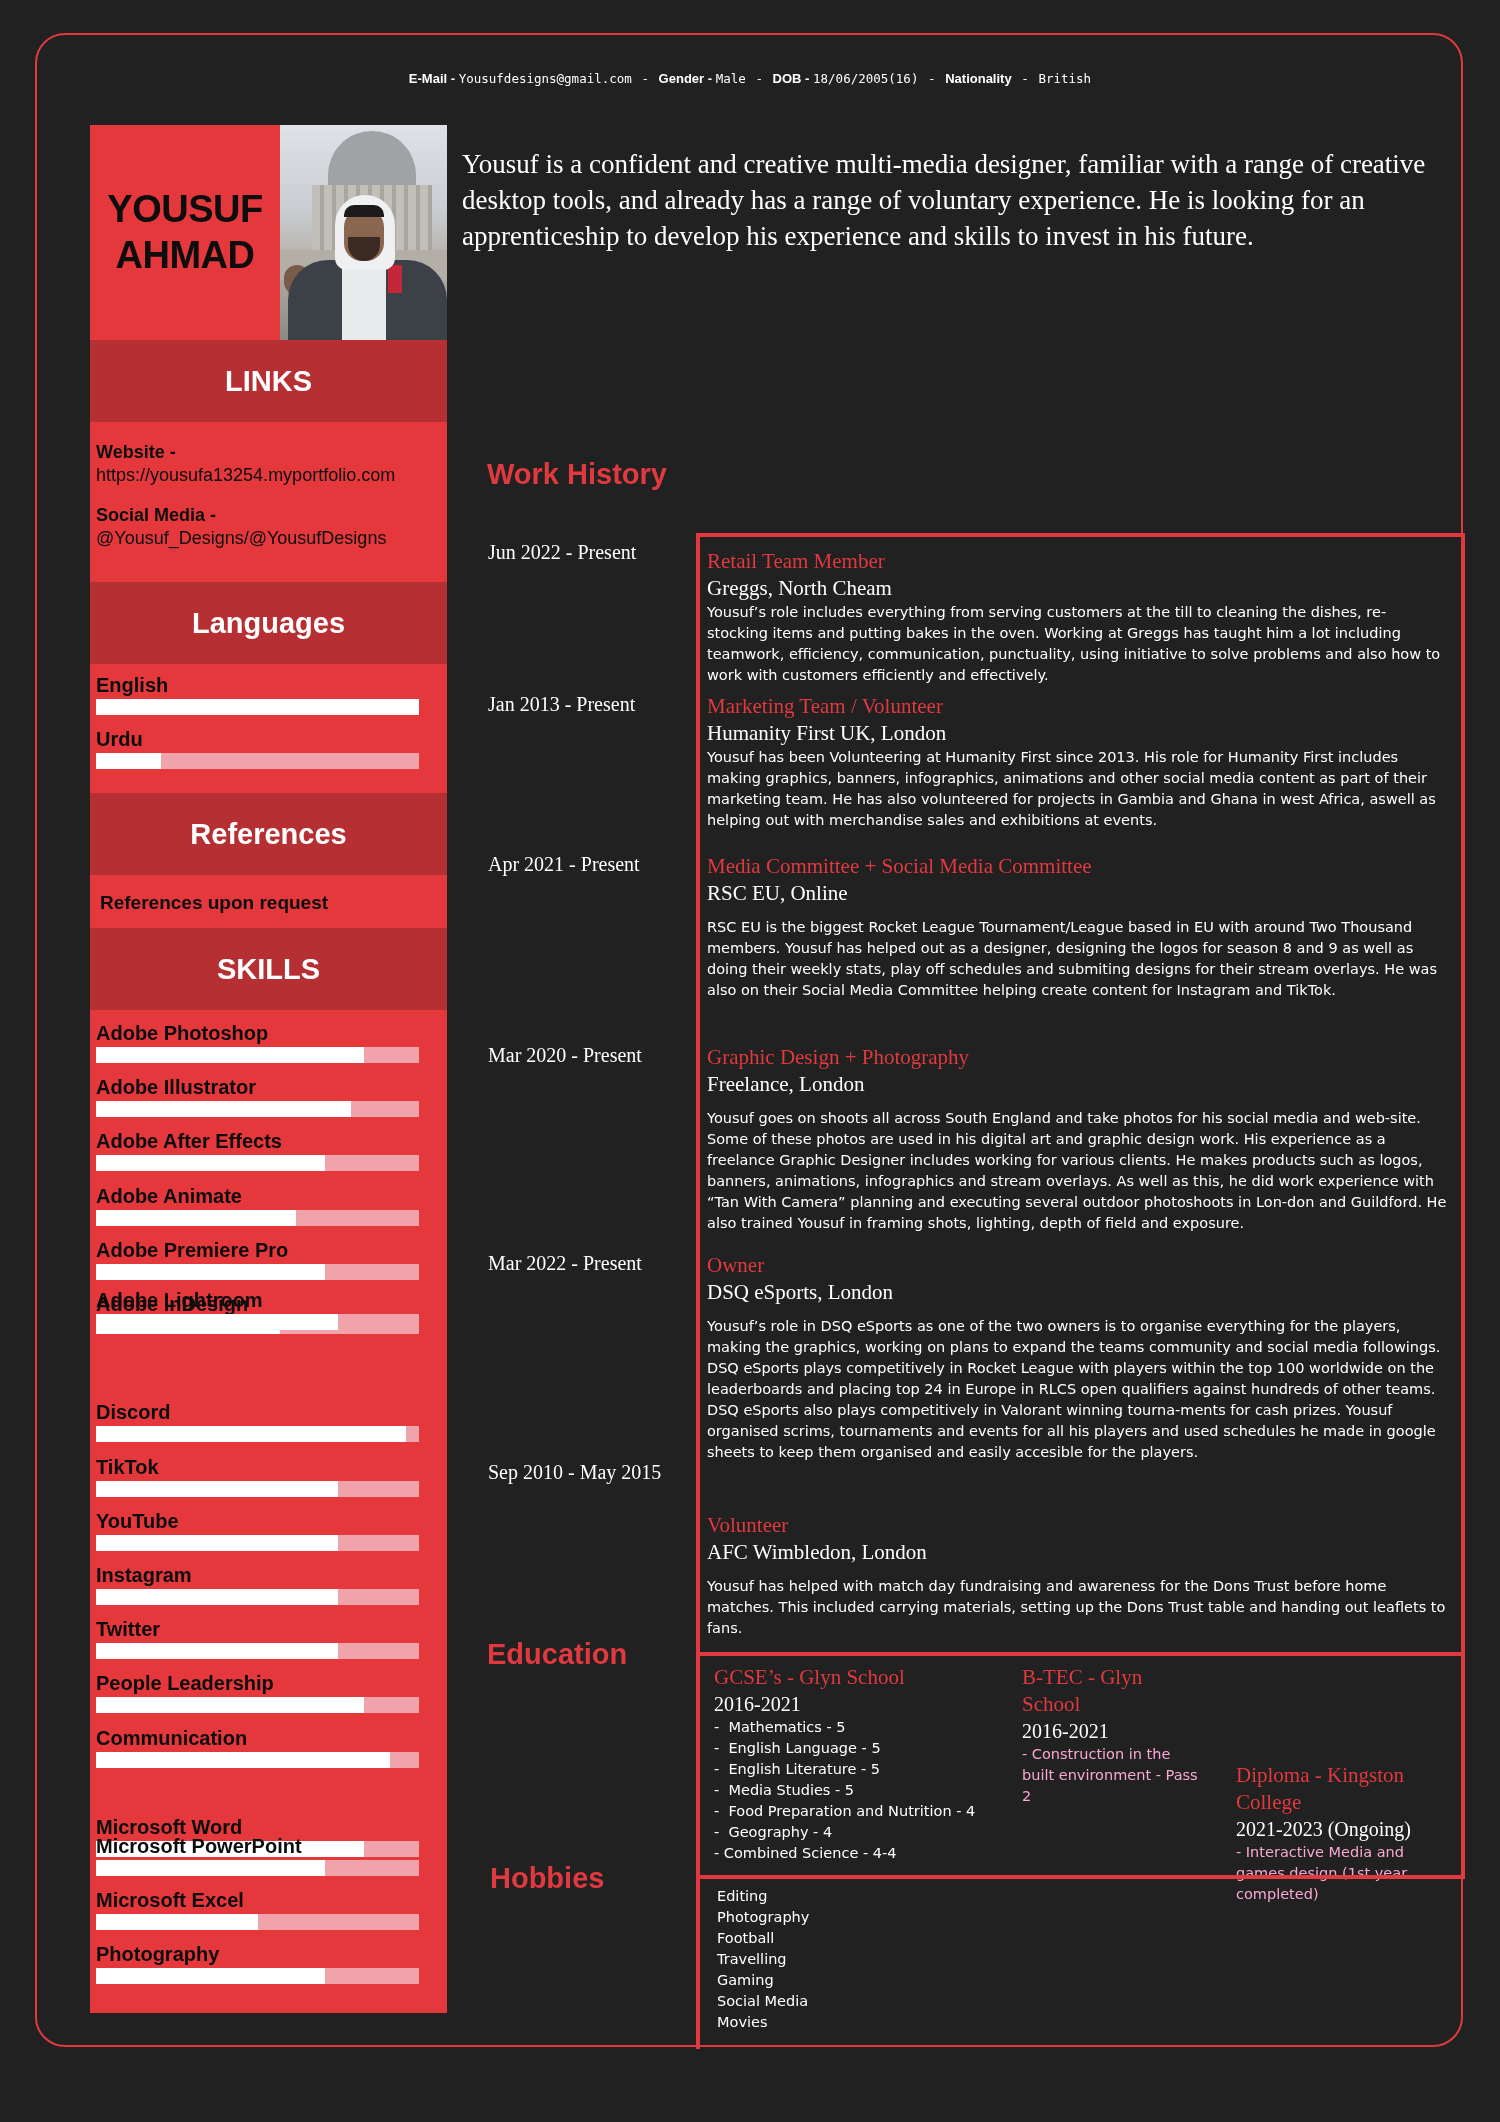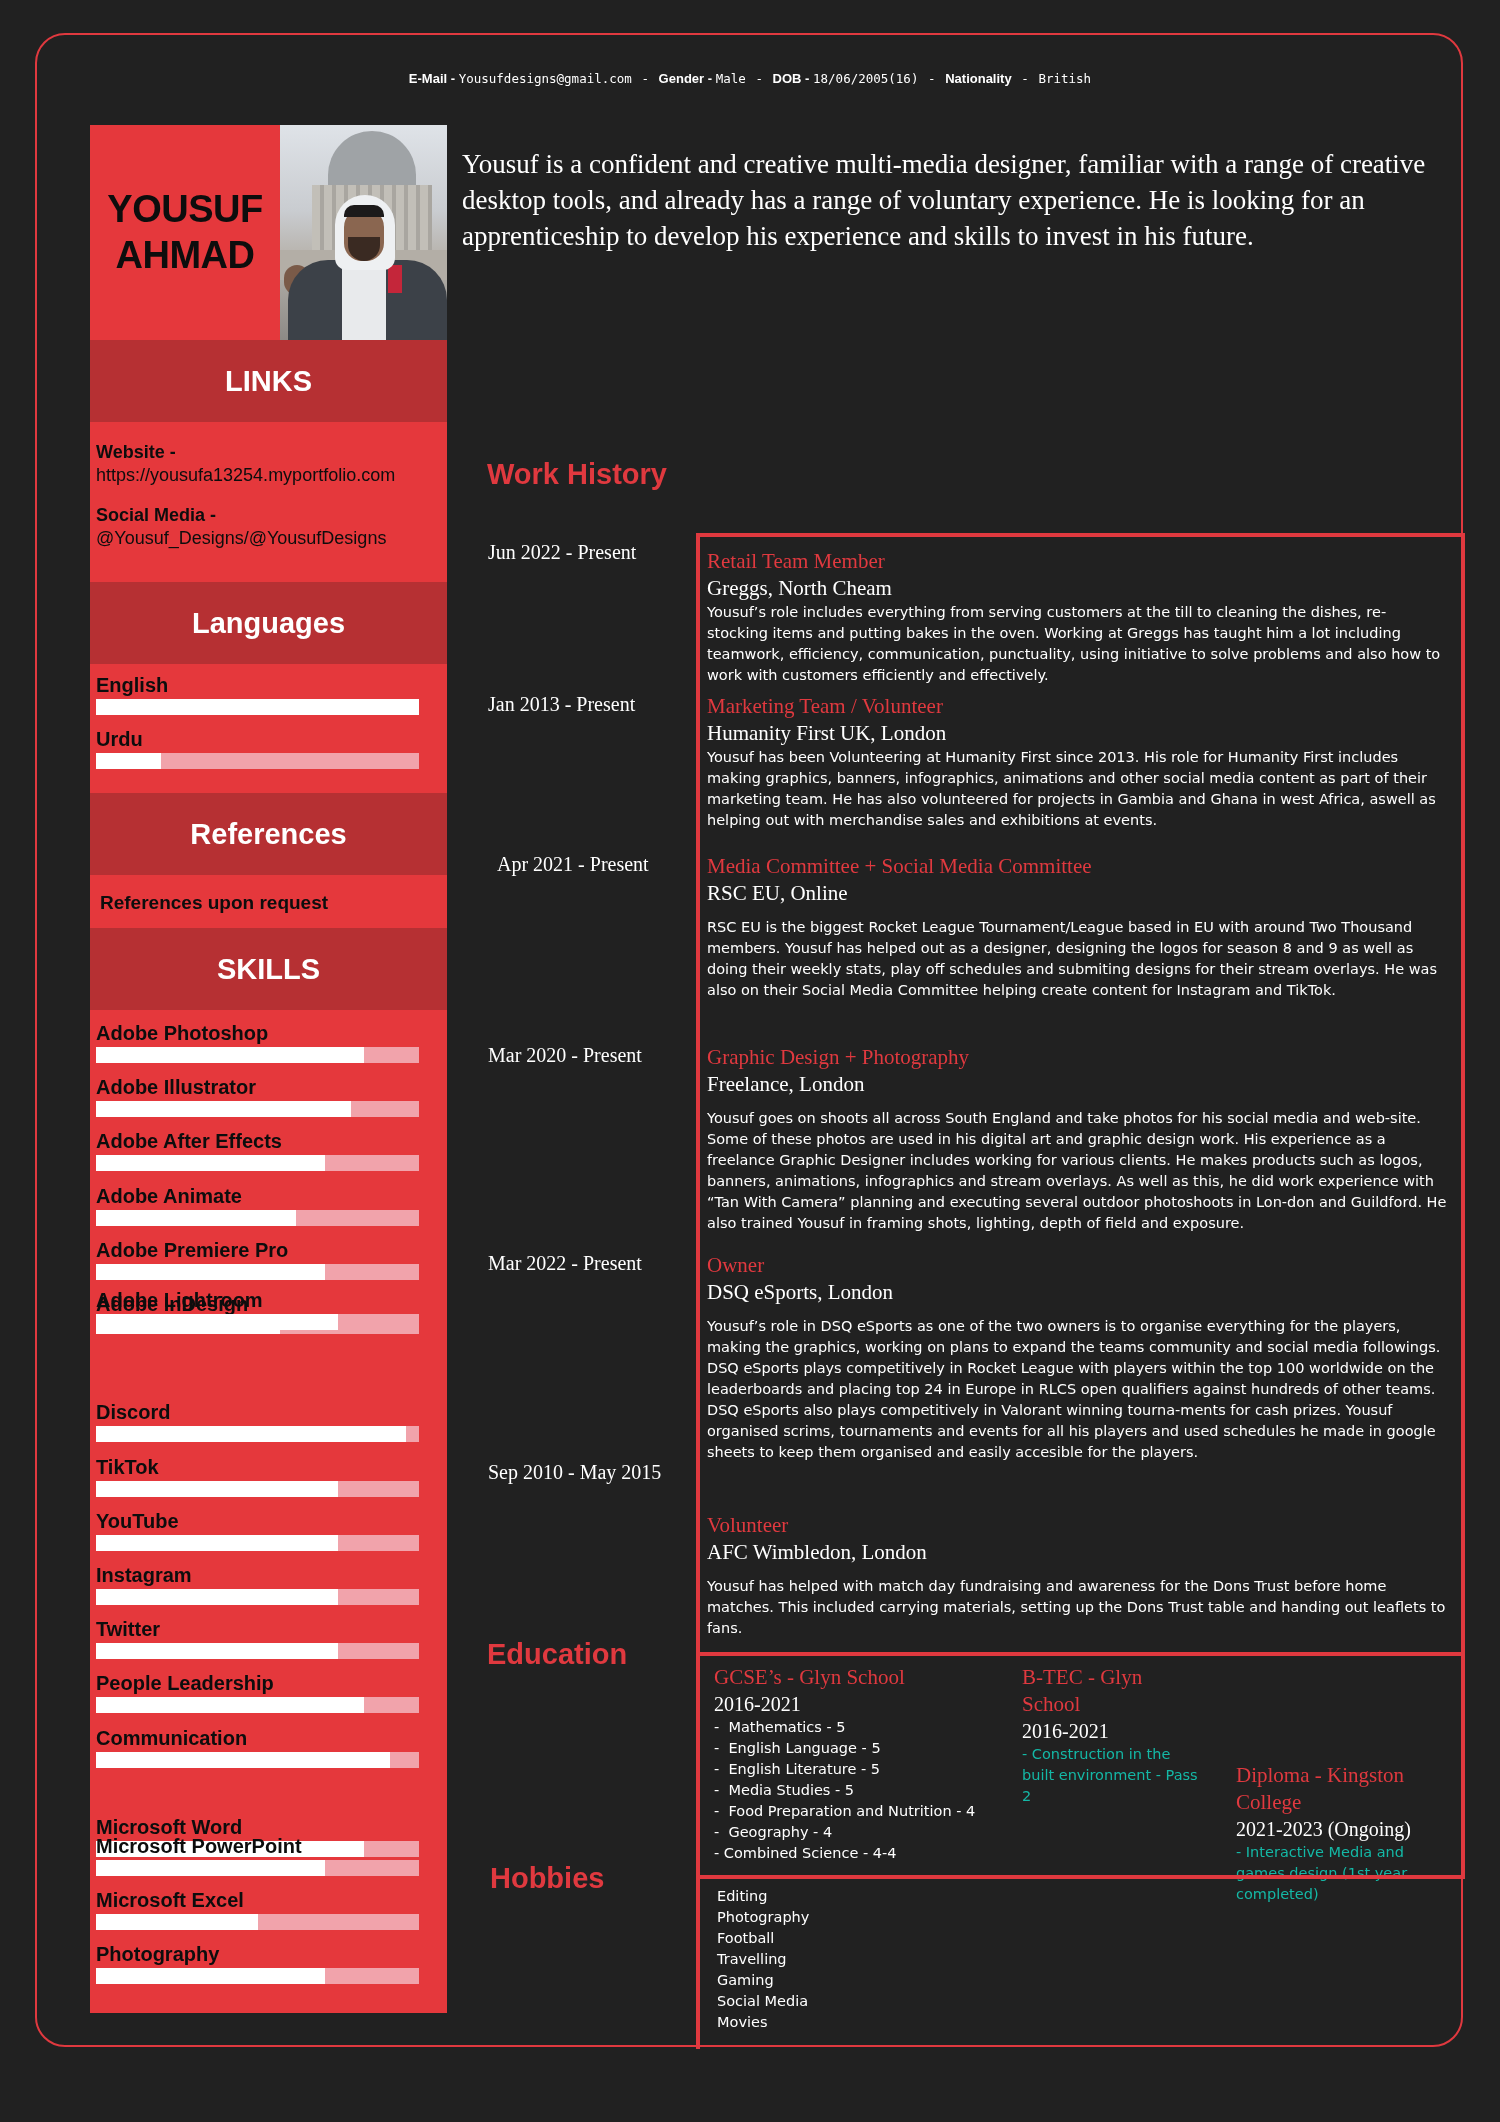--- a/index.html
+++ b/index.html
@@ -78,21 +78,21 @@
     position: absolute; left: 707px; width: 740px;
   }
   .job .role { font-family: "Liberation Serif", serif; font-size: 21px; color: #e0393f; line-height: 26px; }
   .job .org { font-family: "Liberation Serif", serif; font-size: 21px; color: #fff; line-height: 28px; }
   .job .desc { font-family: "DejaVu Sans", sans-serif; font-size: 14.5px; line-height: 21px; color: #fff; }
 
   .edu-col { position: absolute; }
   .edu-col .etitle { font-family: "Liberation Serif", serif; font-size: 21px; color: #e0393f; line-height: 27px; }
   .edu-col .eyear { font-family: "Liberation Serif", serif; font-size: 20px; color: #fff; line-height: 26px; }
   .edu-col .eitem { font-family: "DejaVu Sans", sans-serif; font-size: 14.5px; color: #fff; line-height: 21px; white-space: pre; }
-  .edu-col .edesc { font-family: "DejaVu Sans", sans-serif; font-size: 14.5px; color: #14b8a6; line-height: 21px; }
+  .edu-col .edesc { font-family: "DejaVu Sans", sans-serif; font-size: 14.5px; color: #f9a8d4; line-height: 21px; }
 
   .hobbies { position: absolute; left: 717px; top: 1886px; }
   .hobbies div { font-family: "DejaVu Sans", sans-serif; font-size: 14.5px; line-height: 21px; color: #fff; }
 </style>
 </head>
 <body>
 
 <div class="frame"></div>
 
 <div class="contact-bar">
@@ -283,21 +283,21 @@
       <div class="role">Retail Team Member</div>
       <div class="org">Greggs, North Cheam</div>
       <div class="desc">Yousuf’s role includes everything from serving customers at the till to cleaning the dishes, re-stocking items and putting bakes in the oven. Working at Greggs has taught him a lot including teamwork, efficiency, communication, punctuality, using initiative to solve problems and also how to work with customers efficiently and effectively.</div>
     </div>
     <div class="job-date" style="top: 693px;">Jan 2013 - Present</div>
     <div class="job" style="top: 693px;">
       <div class="role">Marketing Team / Volunteer</div>
       <div class="org">Humanity First UK, London</div>
       <div class="desc">Yousuf has been Volunteering at Humanity First since 2013. His role for Humanity First includes making graphics, banners, infographics, animations and other social media content as part of their marketing team. He has also volunteered for projects in Gambia and Ghana in west Africa, aswell as helping out with merchandise sales and exhibitions at events.</div>
     </div>
-    <div class="job-date" style="top: 853px; margin-left: 9px;">Apr 2021 - Present</div>
+    <div class="job-date" style="top: 853px;">Apr 2021 - Present</div>
     <div class="job" style="top: 853px;">
       <div class="role">Media Committee + Social Media Committee</div>
       <div class="org">RSC EU, Online</div>
       <div class="desc" style="margin-top: 10px;">RSC EU is the biggest Rocket League Tournament/League based in EU with around Two Thousand members. Yousuf has helped out as a designer, designing the logos for season 8 and 9 as well as doing their weekly stats, play off schedules and submiting designs for their stream overlays. He was also on their Social Media Committee helping create content for Instagram and TikTok.</div>
     </div>
     <div class="job-date" style="top: 1044px;">Mar 2020 - Present</div>
     <div class="job" style="top: 1044px;">
       <div class="role">Graphic Design + Photography</div>
       <div class="org">Freelance, London</div>
       <div class="desc" style="margin-top: 10px;">Yousuf goes on shoots all across South England and take photos for his social media and web-site. Some of these photos are used in his digital art and graphic design work. His experience as a freelance Graphic Designer includes working for various clients. He makes products such as logos, banners, animations, infographics and stream overlays. As well as this, he did work experience with “Tan With Camera” planning and executing several outdoor photoshoots in Lon-don and Guildford. He also trained Yousuf in framing shots, lighting, depth of field and exposure.</div>

